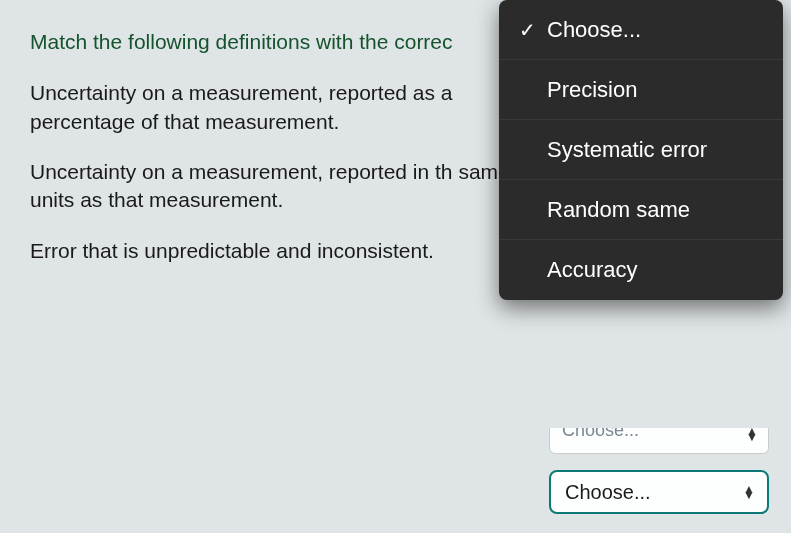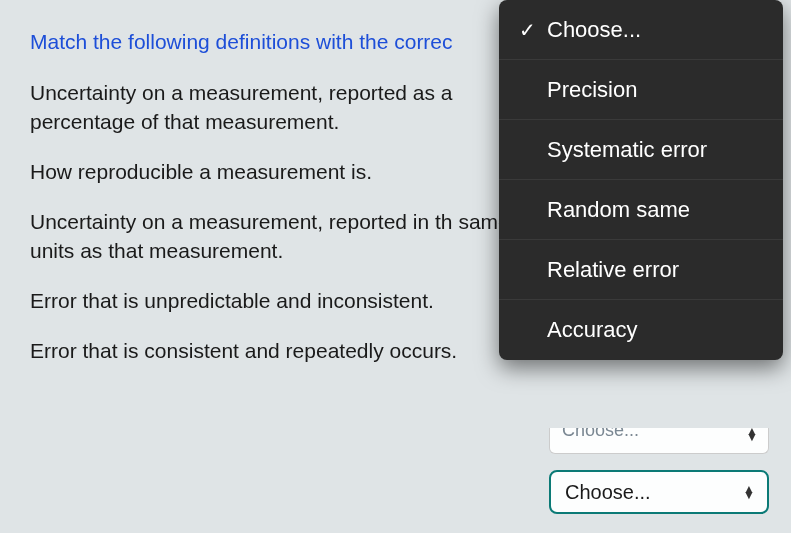--- a/index.html
+++ b/index.html
@@ -12,21 +12,21 @@
       position: relative;
     }
     .page {
       padding: 28px 30px 0 30px;
       position: relative;
       width: 100%;
       height: 100%;
     }
     .prompt {
       font-size: 21px;
-      color: #1d4ed8;
+      color: #14532d;
       margin-bottom: 24px;
       line-height: 1.3;
     }
     .defs {
       display: flex;
       flex-direction: column;
       gap: 22px;
     }
     .def {
       font-size: 21px;
@@ -120,46 +120,40 @@
     }
   </style>
 </head>
 <body>
 
 <div class="page">
   <div class="prompt">Match the following definitions with the correc</div>
 
   <div class="defs">
     <div class="def">Uncertainty on a measurement, reported as a percentage of that measurement.</div>
-    <div class="def">How reproducible a measurement is.</div>
     <div class="def">Uncertainty on a measurement, reported in th same units as that measurement.</div>
     <div class="def">Error that is unpredictable and inconsistent.</div>
-    <div class="def">Error that is consistent and repeatedly occurs.</div>
   </div>
 
   <div class="menu">
     <div class="menu-item">
       <span class="check">✓</span>
       <span>Choose...</span>
     </div>
     <div class="menu-item no-check">
       <span class="check">✓</span>
       <span>Precision</span>
     </div>
     <div class="menu-item no-check">
       <span class="check">✓</span>
       <span>Systematic error</span>
     </div>
     <div class="menu-item no-check">
       <span class="check">✓</span>
       <span>Random same</span>
-    </div>
-    <div class="menu-item no-check">
-      <span class="check">✓</span>
-      <span>Relative error</span>
     </div>
     <div class="menu-item no-check">
       <span class="check">✓</span>
       <span>Accuracy</span>
     </div>
   </div>
 
   <div class="select-row select-partial">
     <span class="ptext">Choose...</span>
     <span class="arrows">

